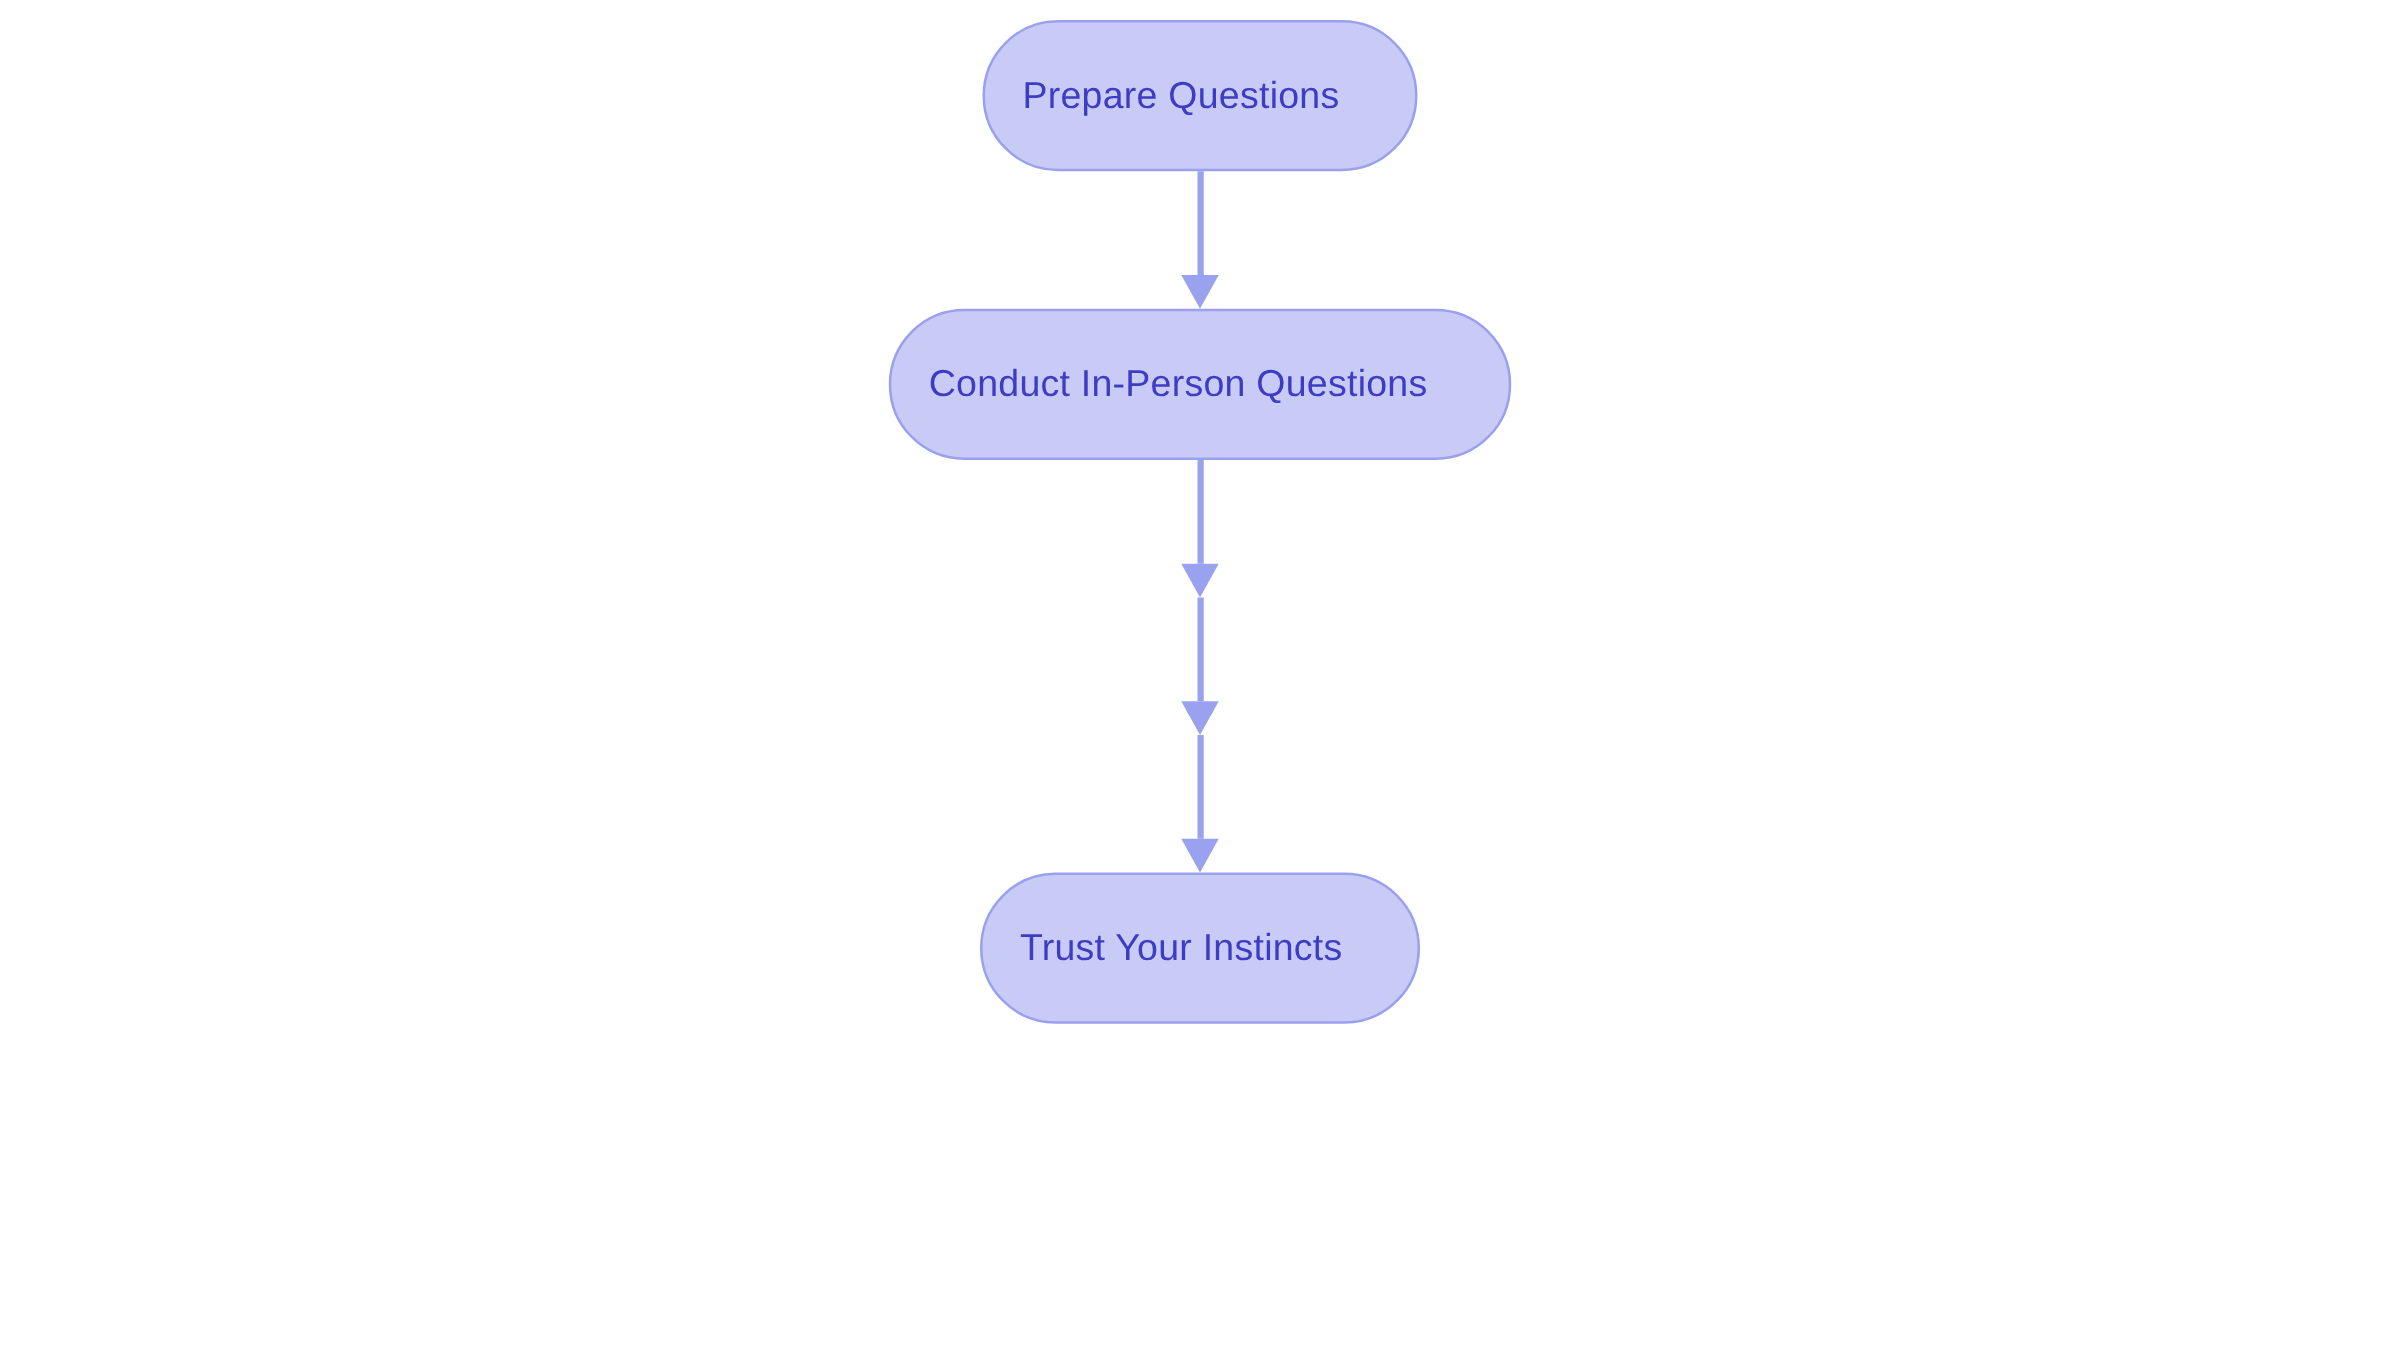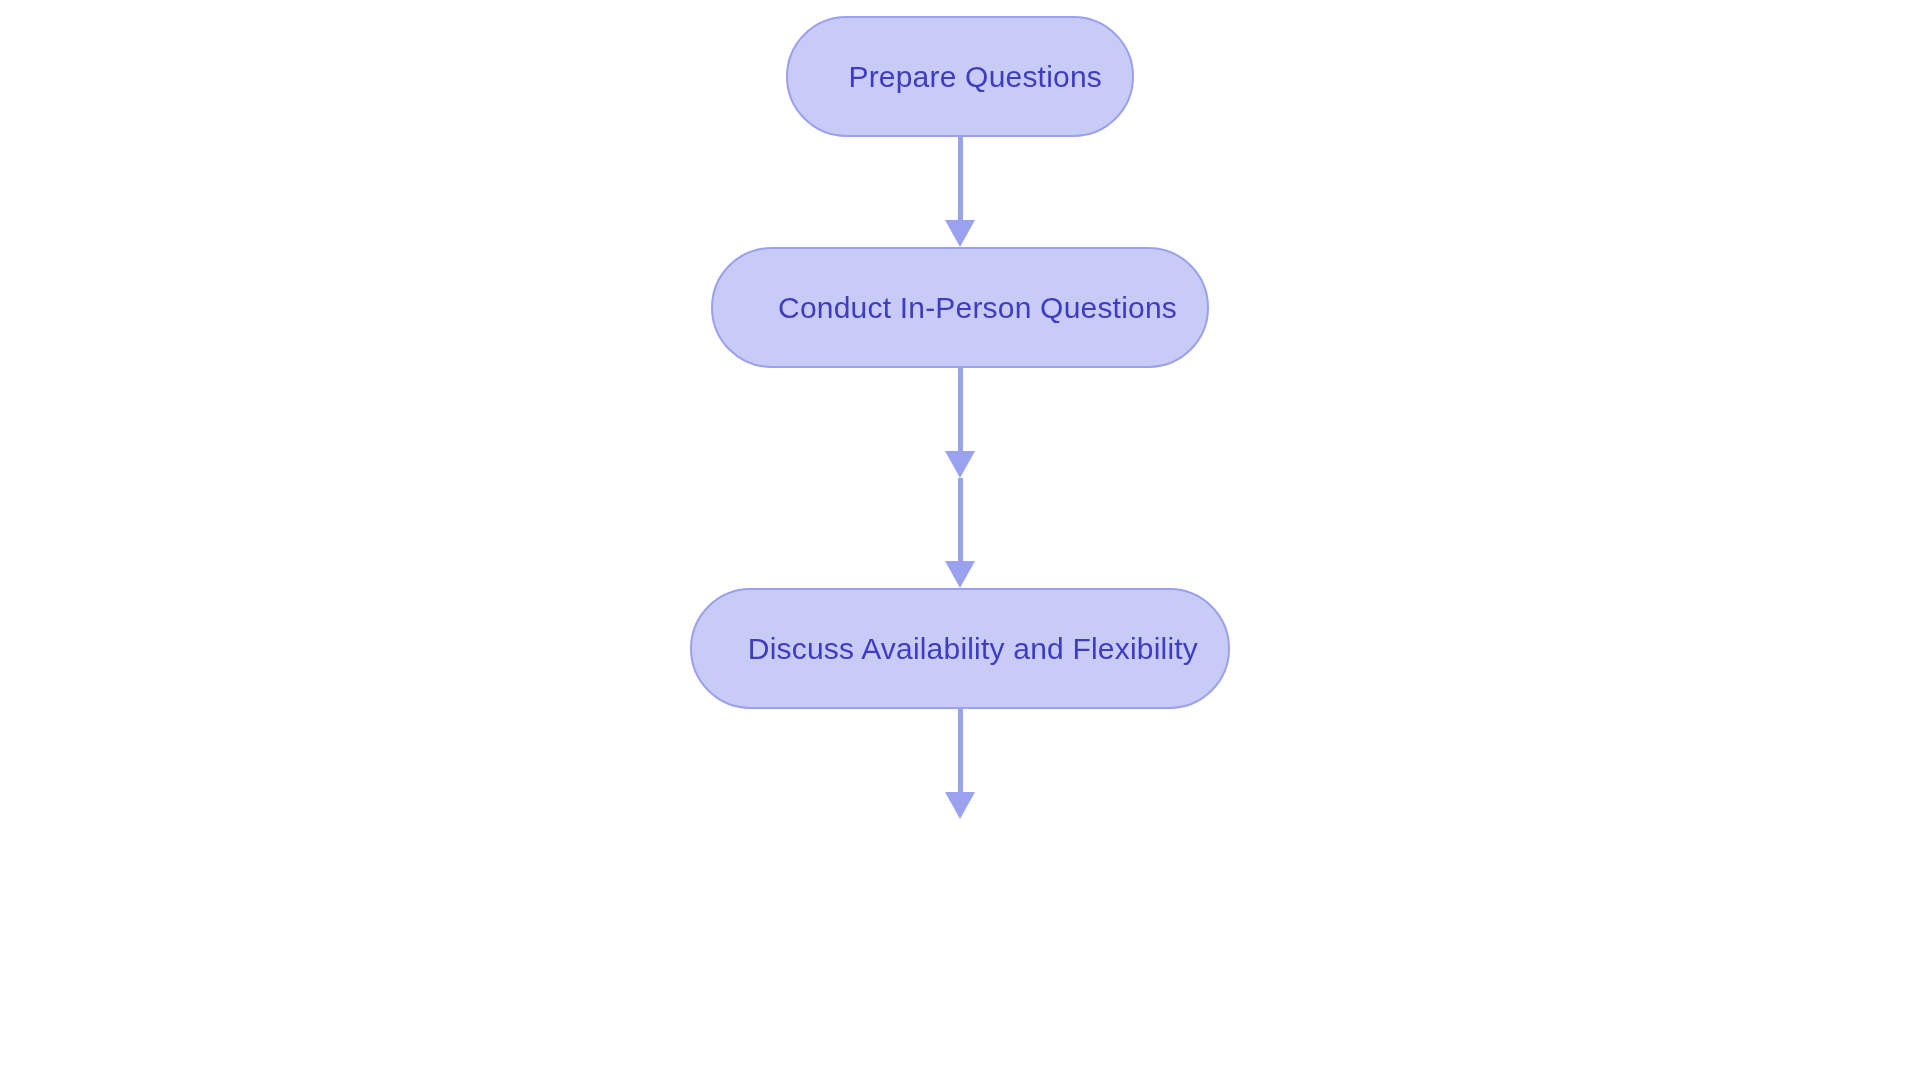--- a/index.html
+++ b/index.html
@@ -31,21 +31,21 @@
     align-items: center;
   }
   .flow-node {
     height: 121px;
     border-radius: 61px;
     background: var(--node-fill);
     border: 2px solid var(--node-border);
     color: var(--node-text);
     display: flex;
     align-items: center;
-    justify-content: flex-end;
+    justify-content: flex-start;
     font-size: 30px;
     letter-spacing: 0.2px;
     white-space: nowrap;
     padding: 0 30px;
   }
   .flow-node .node-label {
     color: var(--node-text);
   }
   .w-0 { min-width: 348px; }
   .w-1 { min-width: 498px; }
@@ -94,24 +94,24 @@
       <div class="arrow-line"></div>
       <div class="arrow-head"></div>
     </div>
 
 
     <div class="flow-connector">
       <div class="arrow-line"></div>
       <div class="arrow-head"></div>
     </div>
 
-    <div class="flow-node w-3">
-      <span class="node-label">Discuss Availability and Flexibility</span>
-    </div>
 
     <div class="flow-connector">
       <div class="arrow-line"></div>
       <div class="arrow-head"></div>
     </div>
 
+    <div class="flow-node w-4">
+      <span class="node-label">Trust Your Instincts</span>
+    </div>
 
   </div>
 </div>
 
 </body></html>

